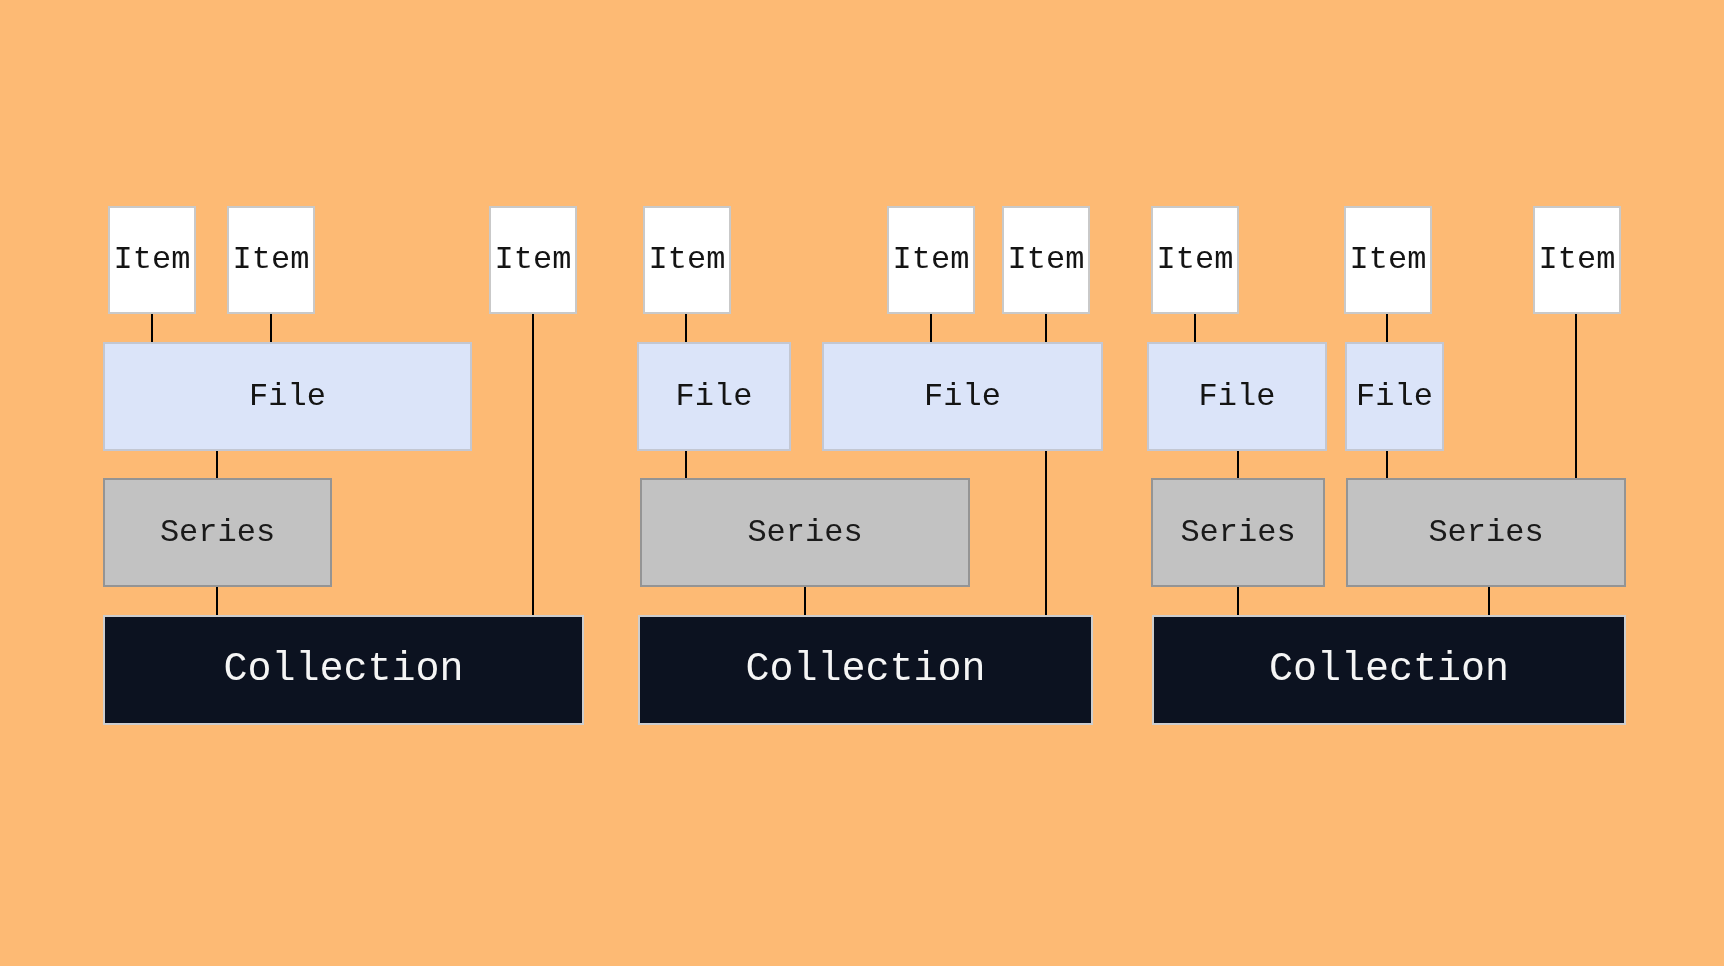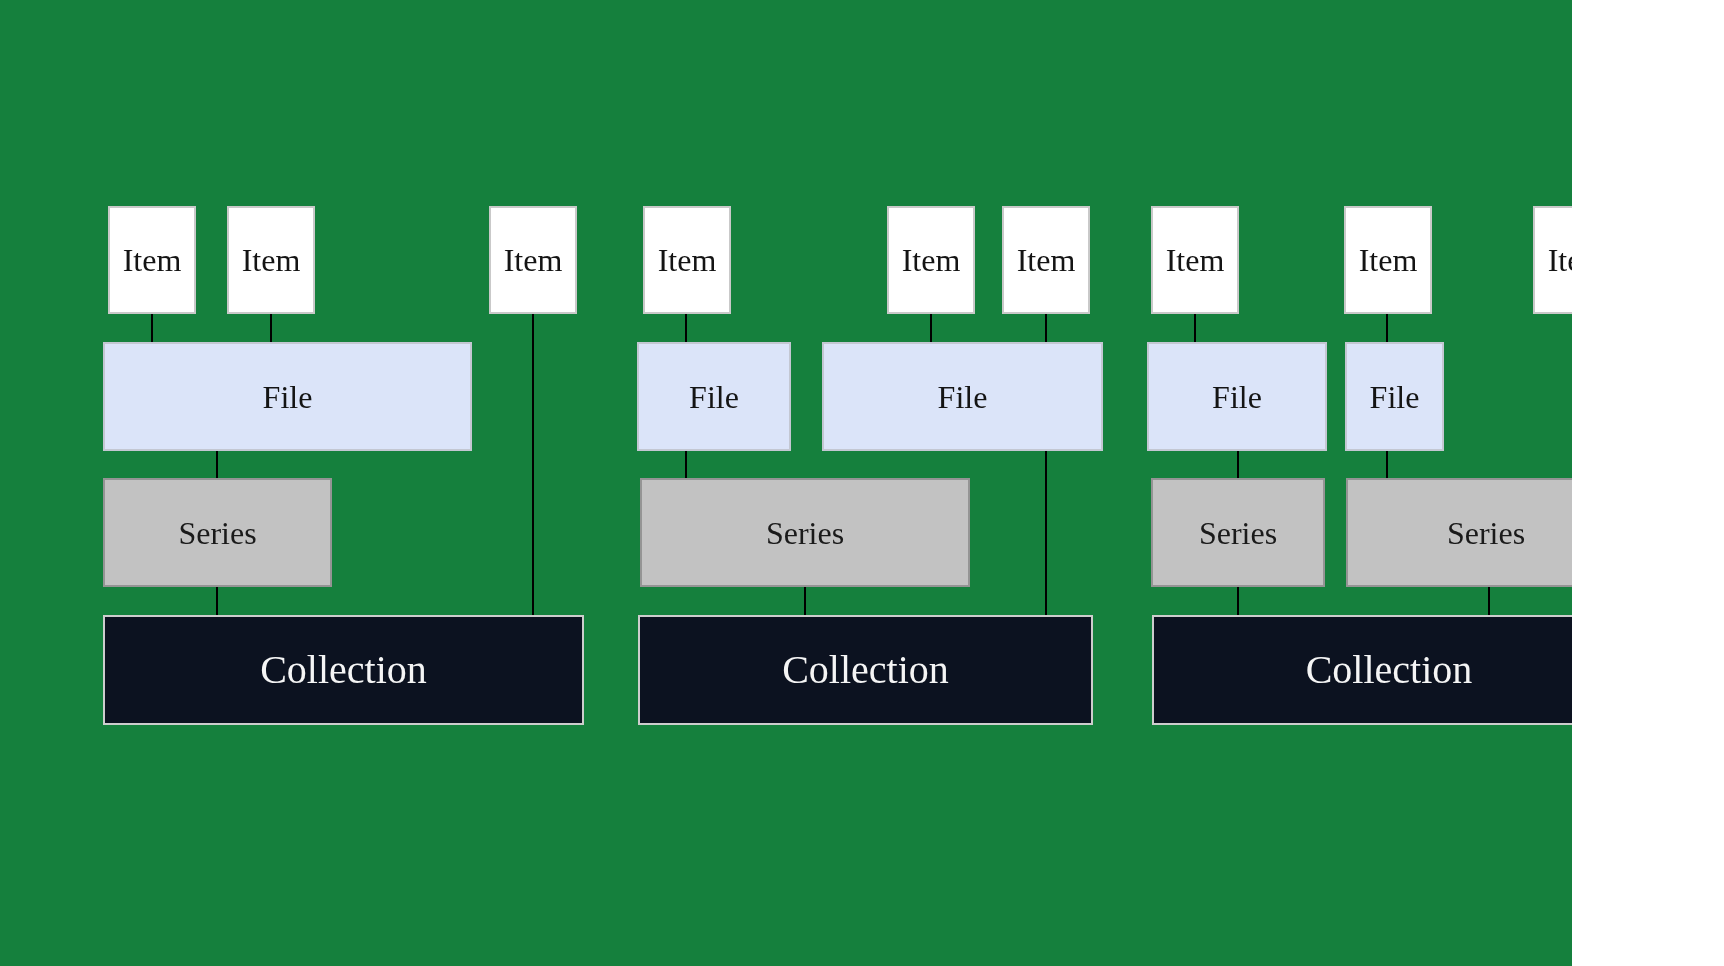--- a/index.html
+++ b/index.html
@@ -23,21 +23,21 @@
     white-space: nowrap;
   }
   .connector {
     position: absolute;
     z-index: 1;
   }
 </style>
 </head>
 <body>
 
-<div class="canvas" style="width: 1572px; height: 966px; background: #15803d;">
+<div class="canvas" style="width: 1724px; height: 966px; background: #fdba74; font-family: Liberation Mono, monospace;">
     <div class="connector" style="left: 151px; top: 310px; width: 2px; height: 38px; background: rgb(0, 0, 0);"></div>
     <div class="connector" style="left: 270px; top: 310px; width: 2px; height: 38px; background: rgb(0, 0, 0);"></div>
     <div class="connector" style="left: 532px; top: 310px; width: 2px; height: 311px; background: rgb(0, 0, 0);"></div>
     <div class="connector" style="left: 216px; top: 447px; width: 2px; height: 37px; background: rgb(0, 0, 0);"></div>
     <div class="connector" style="left: 216px; top: 583px; width: 2px; height: 38px; background: rgb(0, 0, 0);"></div>
     <div class="connector" style="left: 685px; top: 310px; width: 2px; height: 38px; background: rgb(0, 0, 0);"></div>
     <div class="connector" style="left: 930px; top: 310px; width: 2px; height: 38px; background: rgb(0, 0, 0);"></div>
     <div class="connector" style="left: 1045px; top: 310px; width: 2px; height: 38px; background: rgb(0, 0, 0);"></div>
     <div class="connector" style="left: 685px; top: 447px; width: 2px; height: 37px; background: rgb(0, 0, 0);"></div>
     <div class="connector" style="left: 1045px; top: 447px; width: 2px; height: 174px; background: rgb(0, 0, 0);"></div>

